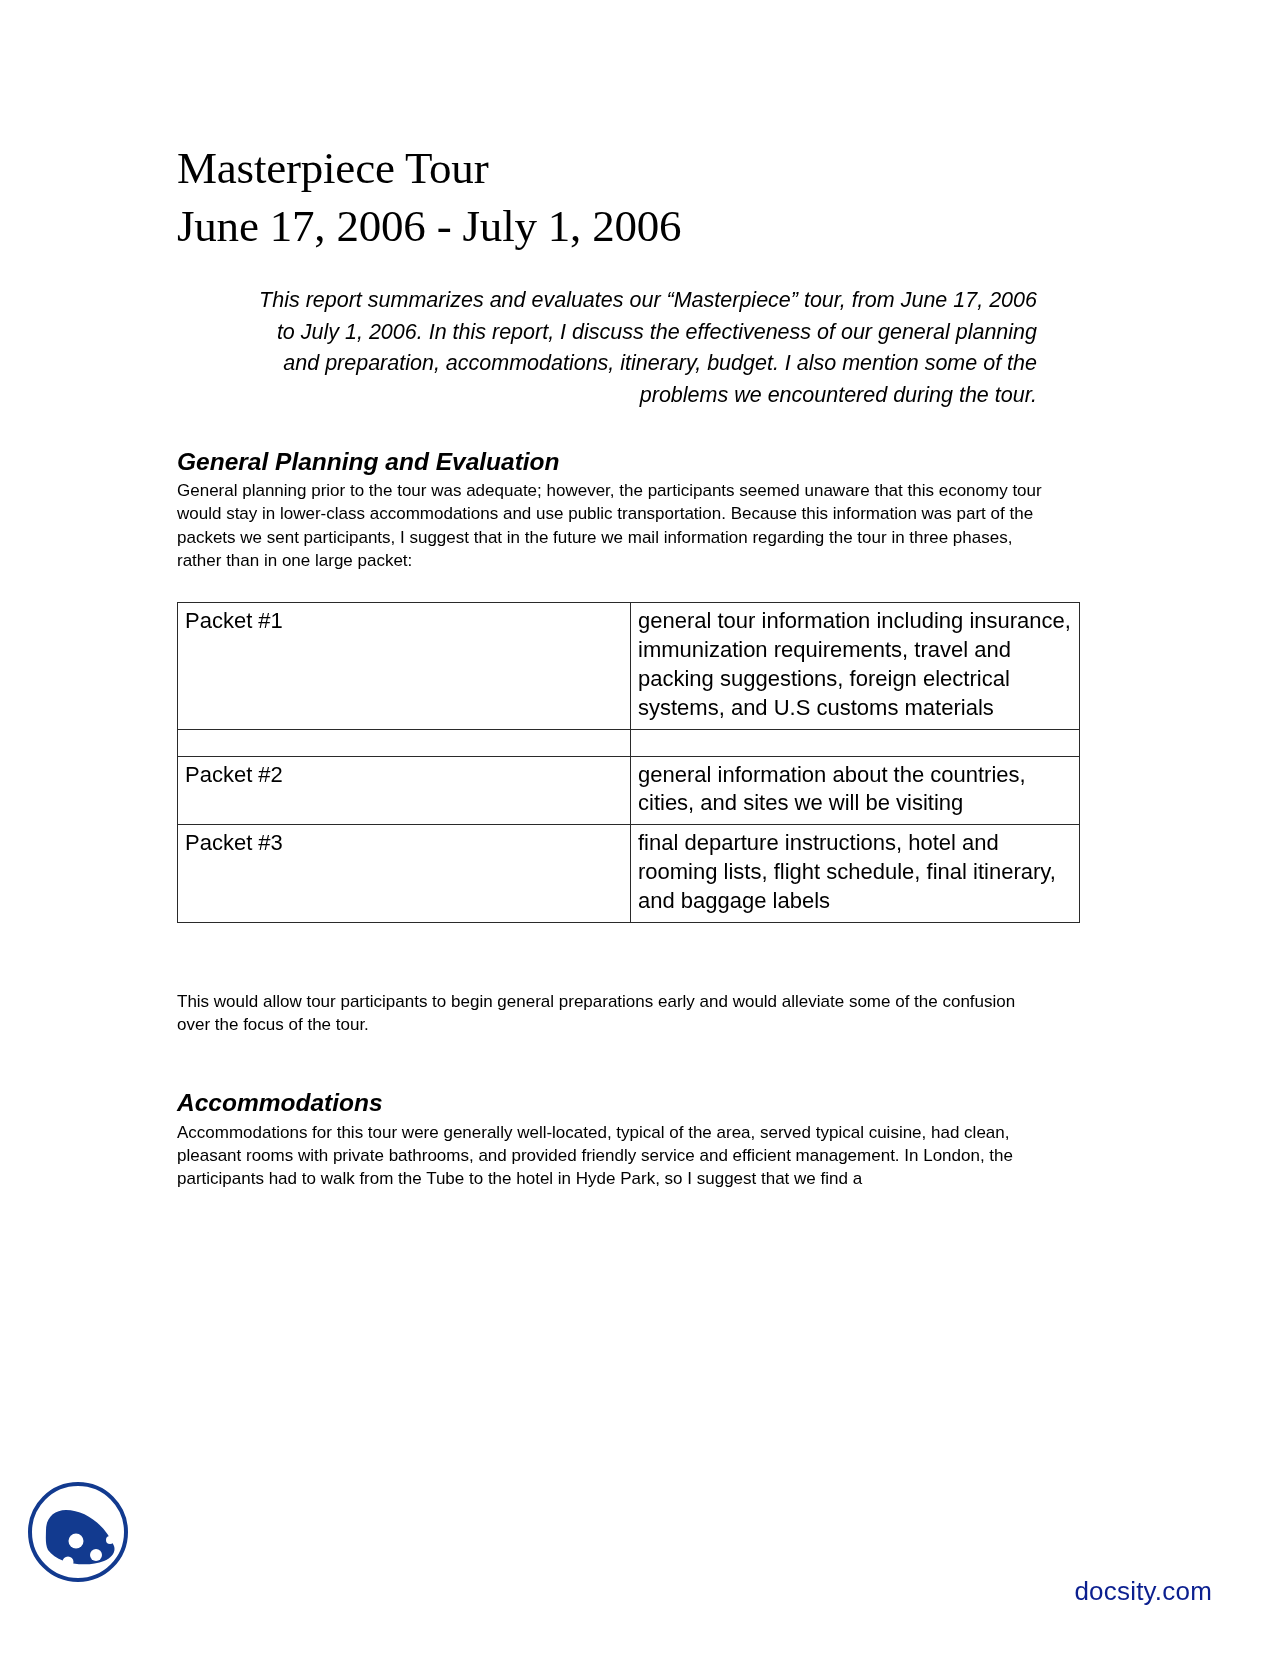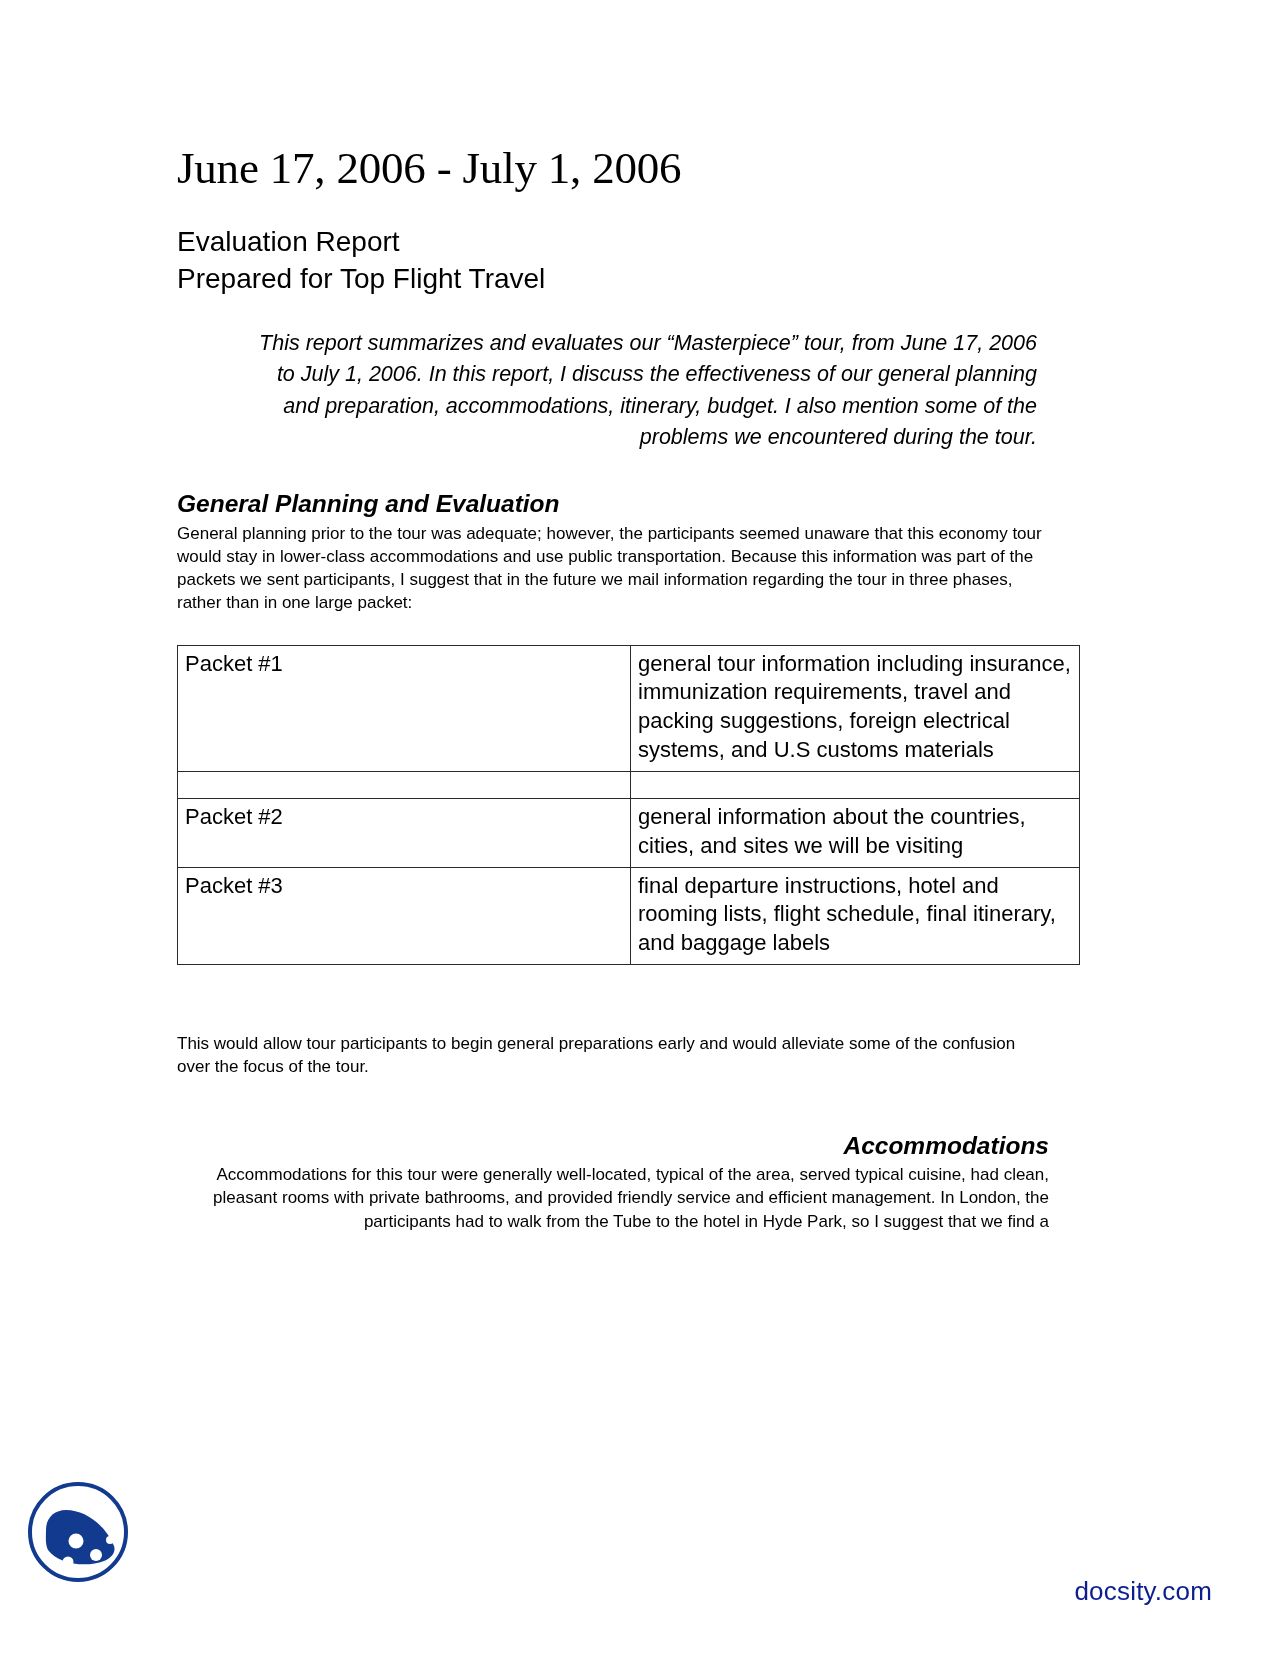--- a/index.html
+++ b/index.html
@@ -78,21 +78,20 @@
     font-style: italic;
     margin: 0;
     padding: 0;
     line-height: 1.25;
   }
   .section {
     margin-top: 35px;
   }
   .section.accommodations {
     margin-top: 52px;
-    text-align: right;
   }
   .body-text {
     font-size: 17px;
     line-height: 1.37;
     margin: 2px 0 0 0;
   }
 
   
   .packet-table {
     margin-top: 30px;
@@ -137,27 +136,24 @@
   }
 </style>
 </head>
 <body>
 
 <div class="page">
 
   <div class="content">
 
     <h1 class="doc-title">
+      <span class="line">Masterpiece Tour</span>
       <span class="line">June 17, 2006 - July 1, 2006</span>
     </h1>
 
-    <div class="subtitle">
-      <span class="line">Evaluation Report</span>
-      <span class="line">Prepared for Top Flight Travel</span>
-    </div>
 
 
     <p class="abstract">This report summarizes and evaluates our “Masterpiece” tour, from June 17, 2006 to July 1, 2006. In this report, I discuss the effectiveness of our general planning and preparation, accommodations, itinerary, budget. I also mention some of the problems we encountered during the tour.</p>
 
     <div class="section">
       <h2 class="section-heading">General Planning and Evaluation</h2>
       <p class="body-text">General planning prior to the tour was adequate; however, the participants seemed unaware that this economy tour would stay in lower-class accommodations and use public transportation. Because this information was part of the packets we sent participants, I suggest that in the future we mail information regarding the tour in three phases, rather than in one large packet:</p>
     </div>
 
     <table class="packet-table">

